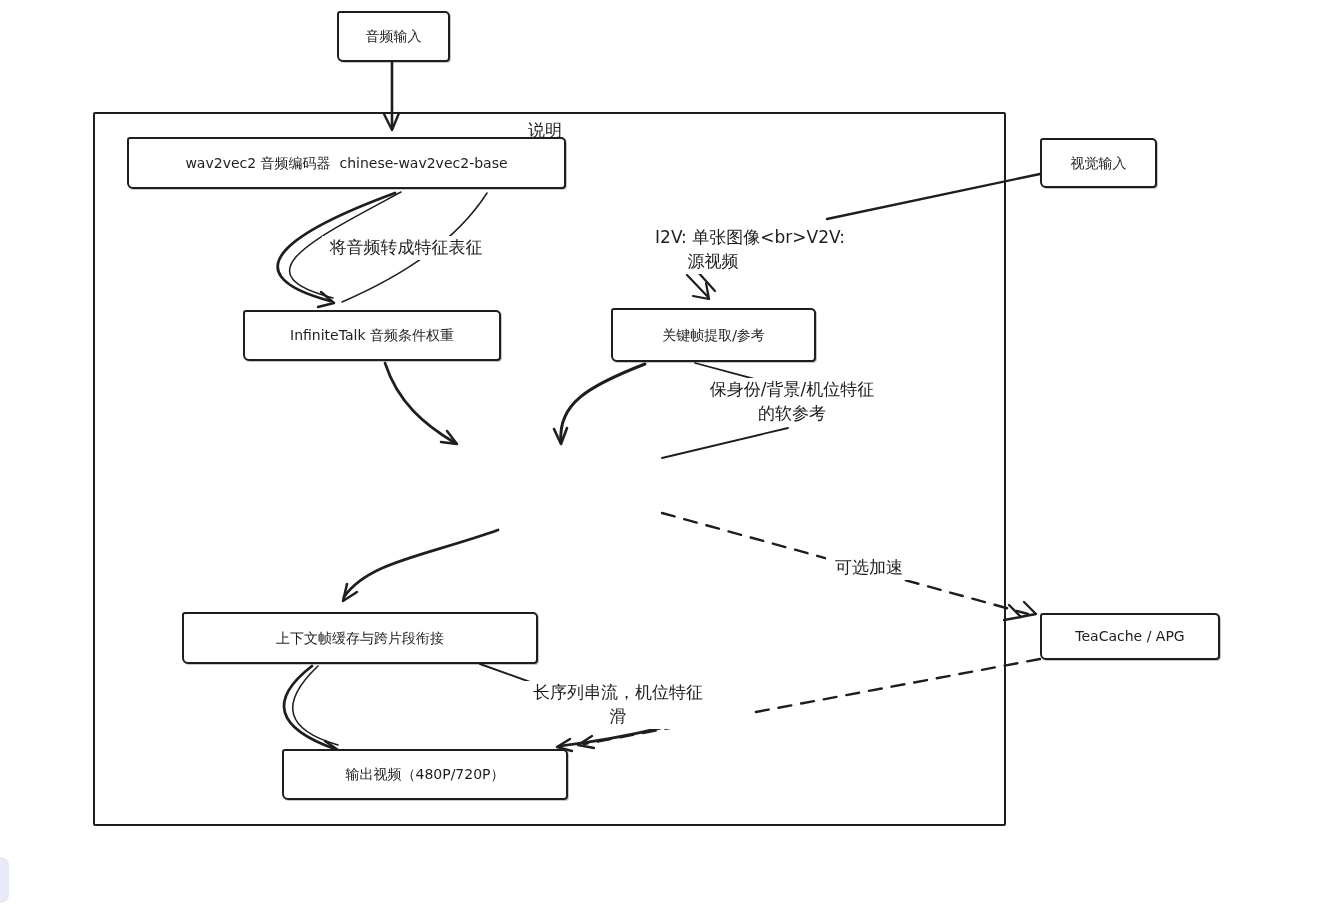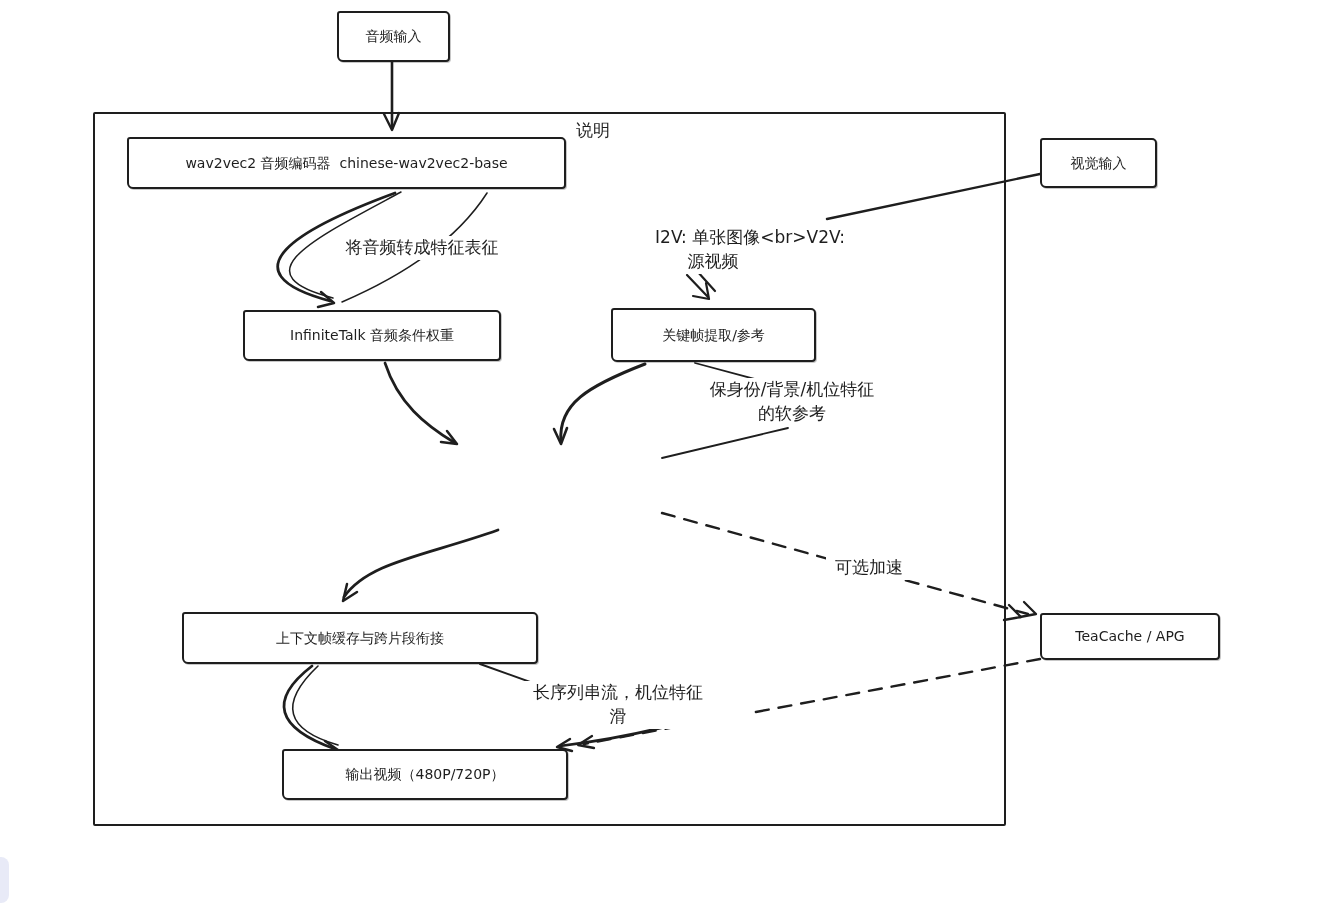--- a/index.html
+++ b/index.html
@@ -10,21 +10,21 @@
   *{margin:0;padding:0;box-sizing:border-box;}
   html,body{width:1341px;height:912px;background:var(--bg);overflow:hidden;}
   body{font-family:"DejaVu Sans","Liberation Sans",sans-serif;color:var(--stroke);}
   .stage{position:relative;width:1341px;height:912px;background:var(--bg);}
   svg.edges{position:absolute;left:0;top:0;z-index:1;color:var(--stroke);}
   .frame{
     position:absolute;left:93px;top:112px;width:913px;height:714px;
     border:2.4px solid var(--stroke);border-radius:2px;background:transparent;z-index:0;
   }
   .frame-label{
-    position:absolute;left:480px;top:119px;width:130px;text-align:right;
+    position:absolute;left:480px;top:119px;width:130px;text-align:center;
     font-size:17px;z-index:3;
   }
   .node{
     position:absolute;border:2.3px solid var(--stroke);background:#fff;
     display:flex;align-items:center;justify-content:center;text-align:center;
     font-size:14px;line-height:1.45;z-index:2;white-space:pre-wrap;
     border-radius:3px 5px 4px 6px;
     box-shadow:1px 1px 0 rgba(30,30,30,.25);
   }
   .n-audio   {left:337px;top:11px;  width:113px;height:51px;}
@@ -33,21 +33,21 @@
   .n-inftalk {left:243px;top:310px; width:258px;height:51px;}
   .n-keyframe{left:611px;top:308px; width:205px;height:54px;}
   .n-base    {left:444px;top:447px; width:216px;height:81px;}
   .n-context {left:182px;top:612px; width:356px;height:52px;}
   .n-output  {left:282px;top:749px; width:286px;height:51px;}
   .n-teacache{left:1040px;top:613px;width:180px;height:47px;}
   .elabel{
     position:absolute;background:var(--bg);text-align:center;font-size:17px;
     line-height:1.4;z-index:3;white-space:pre-wrap;padding:0 3px;
   }
-  .l-audiofeat{left:338px;top:236px;width:168px;}
+  .l-audiofeat{left:322px;top:236px;width:168px;}
   .l-modes1   {left:600px;top:226px;width:300px;}
   .l-modes2   {left:657px;top:250px;width:112px;}
   .l-softref  {left:673px;top:378px;width:238px;}
   .l-accel    {left:826px;top:556px;width:86px;}
   .l-stream   {left:488px;top:681px;width:260px;}
   .corner-widget{
     position:absolute;left:-7px;top:857px;width:16px;height:46px;
     background:var(--corner);border-radius:9px;z-index:4;
   }
 </style>

